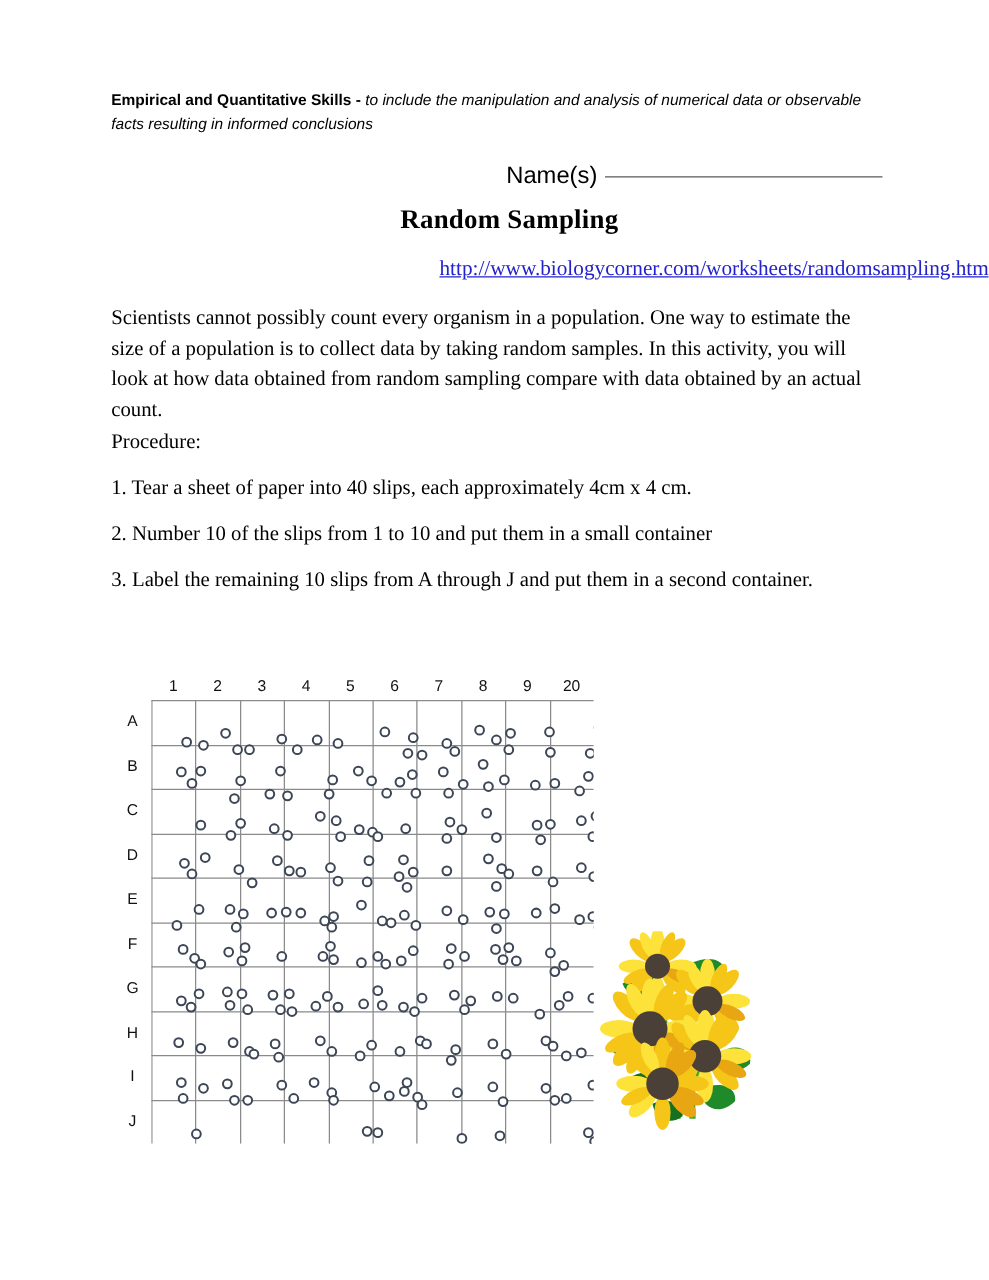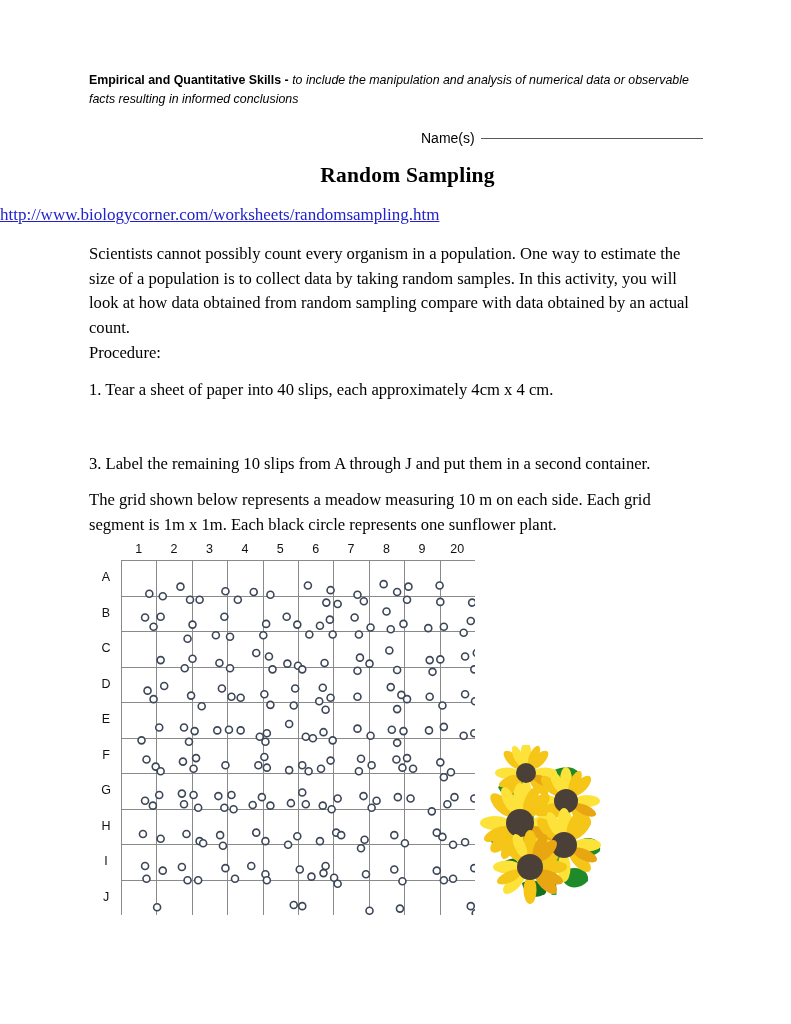--- a/index.html
+++ b/index.html
@@ -40,23 +40,22 @@
   .standard-line .std-desc {
     font-style: italic;
   }
 
   
   .name-row {
     position: absolute;
     left: 405px;
     top: 130px;
     font-family: "Liberation Sans", "DejaVu Sans", sans-serif;
-    font-size: 14px;
+    font-size: 19px;
     white-space: nowrap;
-    margin-left: 16px;
   }
   .name-rule {
     display: inline-block;
     width: 222px;
     border-bottom: 1.6px solid #5a5a5a;
     margin-left: 6px;
     vertical-align: 4px;
   }
 
   
@@ -72,21 +71,21 @@
     letter-spacing: 0.2px;
     padding-left: 12px;
   }
 
   
   .doc-url {
     position: absolute;
     left: 0;
     top: 205px;
     width: 791px;
-    text-align: left;
+    text-align: right;
     font-family: "Liberation Serif", "DejaVu Serif", serif;
     font-size: 17px;
     color: #2222cc;
     text-decoration: underline;
     cursor: pointer;
   }
 
   
   .body-block {
     position: absolute;
@@ -184,22 +183,22 @@
 
   <div class="doc-title">Random Sampling</div>
 
   <div class="doc-url">http://www.biologycorner.com/worksheets/randomsampling.htm</div>
 
   <div class="body-block" id="procedure-label">Procedure:</div>
 
   <div class="body-block" id="intro-para">Scientists cannot possibly count every organism in a population. One way to estimate the size of a population is to collect data by taking random samples. In this activity, you will look at how data obtained from random sampling compare with data obtained by an actual count.</div>
 
   <div class="body-block" id="step-1">1. Tear a sheet of paper into 40 slips, each approximately 4cm x 4 cm.</div>
+  <div class="body-block" id="step-2">2. Number 10 of the slips from 1 to 10 and put them in a small container</div>
   <div class="body-block" id="step-3">3. Label the remaining 10 slips from A through J and put them in a second container.</div>
-  <div class="body-block" id="grid-desc">The grid shown below represents a meadow measuring 10 m on each side. Each grid segment is 1m  x 1m.  Each black circle represents one sunflower plant.</div>
 
   <div class="figure">
 
     <div class="col-headers">
         <span style="left: 0px;">1</span>
         <span style="left: 35.4px;">2</span>
         <span style="left: 70.8px;">3</span>
         <span style="left: 106.2px;">4</span>
         <span style="left: 141.6px;">5</span>
         <span style="left: 177px;">6</span>

